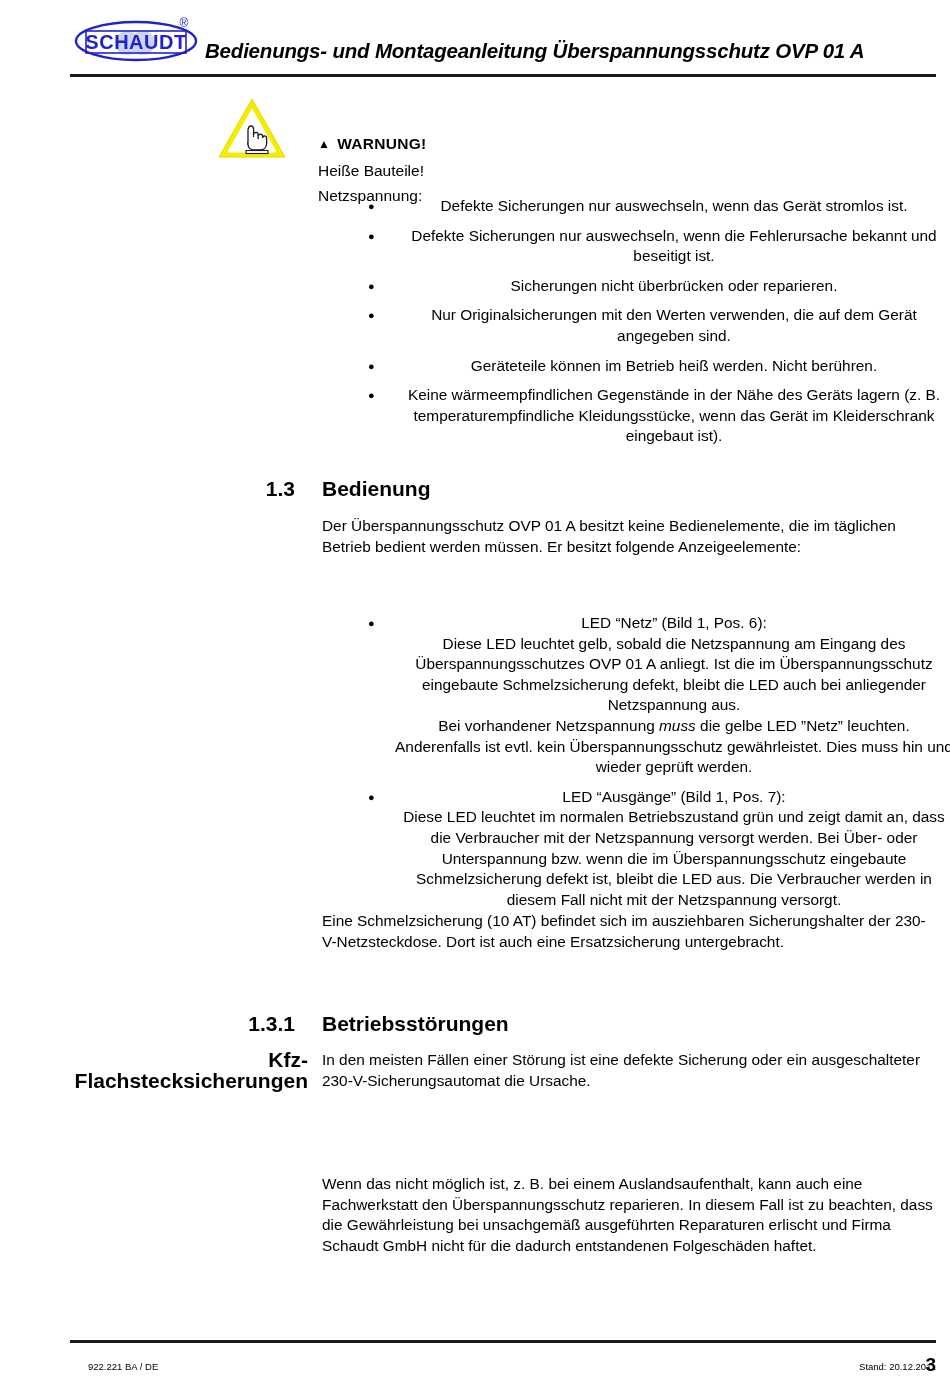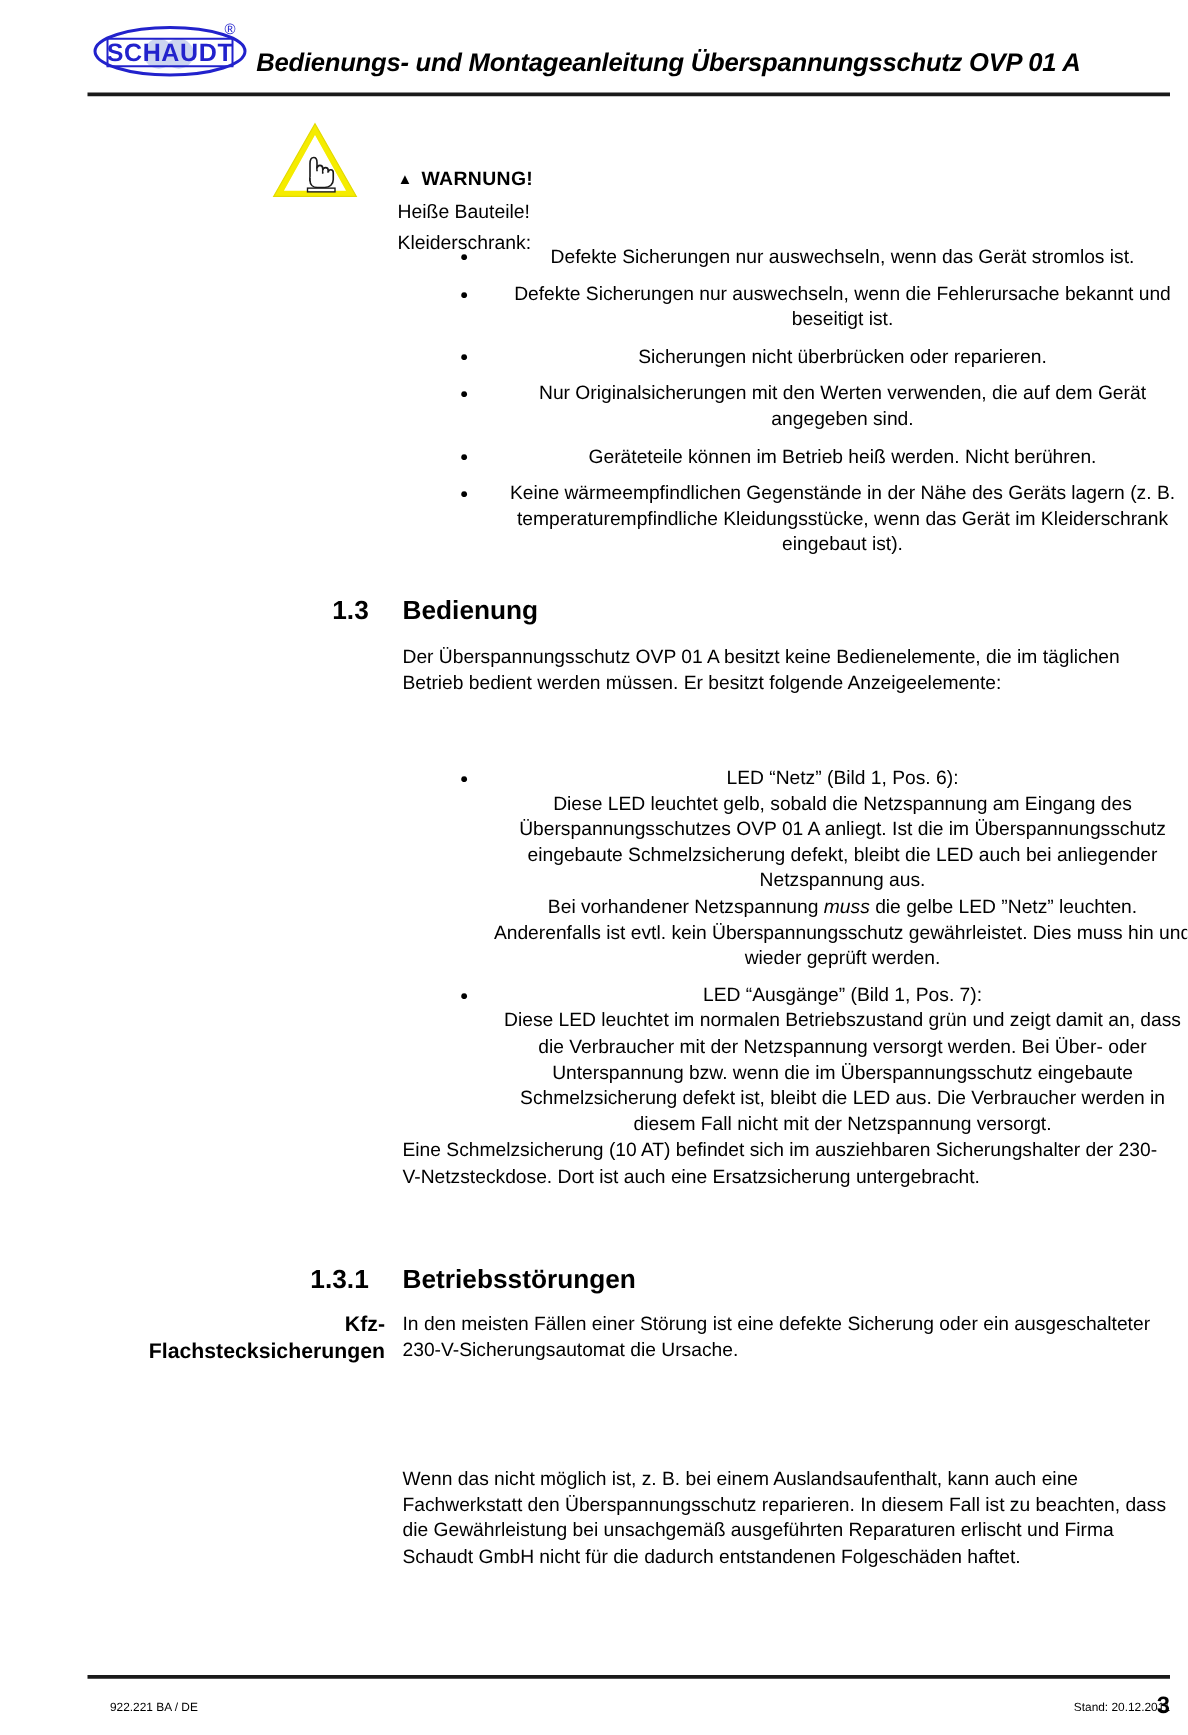--- a/index.html
+++ b/index.html
@@ -131,21 +131,21 @@
 
   .para {
     position: absolute;
     font-size: 15.4px;
     line-height: 20.6px;
   }
 
   .margin-note {
     position: absolute;
     text-align: right;
-    font-size: 17px;
+    font-size: 21px;
     font-weight: bold;
     line-height: 20.6px;
   }
 
   .led-bullets {
     position: absolute;
     left: 348px;
     width: 590px;
   }
   .led-bullets > li { margin-bottom: 20px; }
@@ -221,21 +221,21 @@
         <path d="M42.2 41.5 C42.2 39.9 43.1 39.1 44.5 39.1 C45.9 39.1 46.6 40 46.6 41.5 L46.6 45"></path>
         <path d="M46.6 43 C46.6 41.6 47.4 40.8 48.6 40.8 C49.9 40.8 50.6 41.7 50.6 43.1 L50.6 48.5 C50.6 52.4 47.8 55 43.8 55 L38 55 C34.3 55 32 52.6 32 49.3 L32 47"></path>
       </g>
       <rect x="30" y="55.5" width="22" height="3" fill="#ffffff" stroke="#1a1a1a" stroke-width="1.1"></rect>
     </svg>
   </div>
 
   <div class="warn-head">
     <div class="wline1"><span class="tri">▲</span><span>WARNUNG!</span></div>
     <div class="wline2">Heiße Bauteile!</div>
-    <div class="wline3">Kleiderschrank:</div>
+    <div class="wline3">Netzspannung:</div>
   </div>
 
   <ul class="blist warn-bullets">
     <li>Defekte Sicherungen nur auswechseln, wenn das Gerät stromlos ist.</li>
     <li>Defekte Sicherungen nur auswechseln, wenn die Fehlerursache bekannt und beseitigt ist.</li>
     <li>Sicherungen nicht überbrücken oder reparieren.</li>
     <li>Nur Originalsicherungen mit den Werten verwenden, die auf dem Gerät angegeben sind.</li>
     <li>Geräteteile können im Betrieb heiß werden. Nicht berühren.</li>
     <li>Keine wärmeempfindlichen Gegenstände in der Nähe des Geräts lagern (z. B. temperaturempfindliche Kleidungsstücke, wenn das Gerät im Kleiderschrank eingebaut ist).</li>
   </ul>

